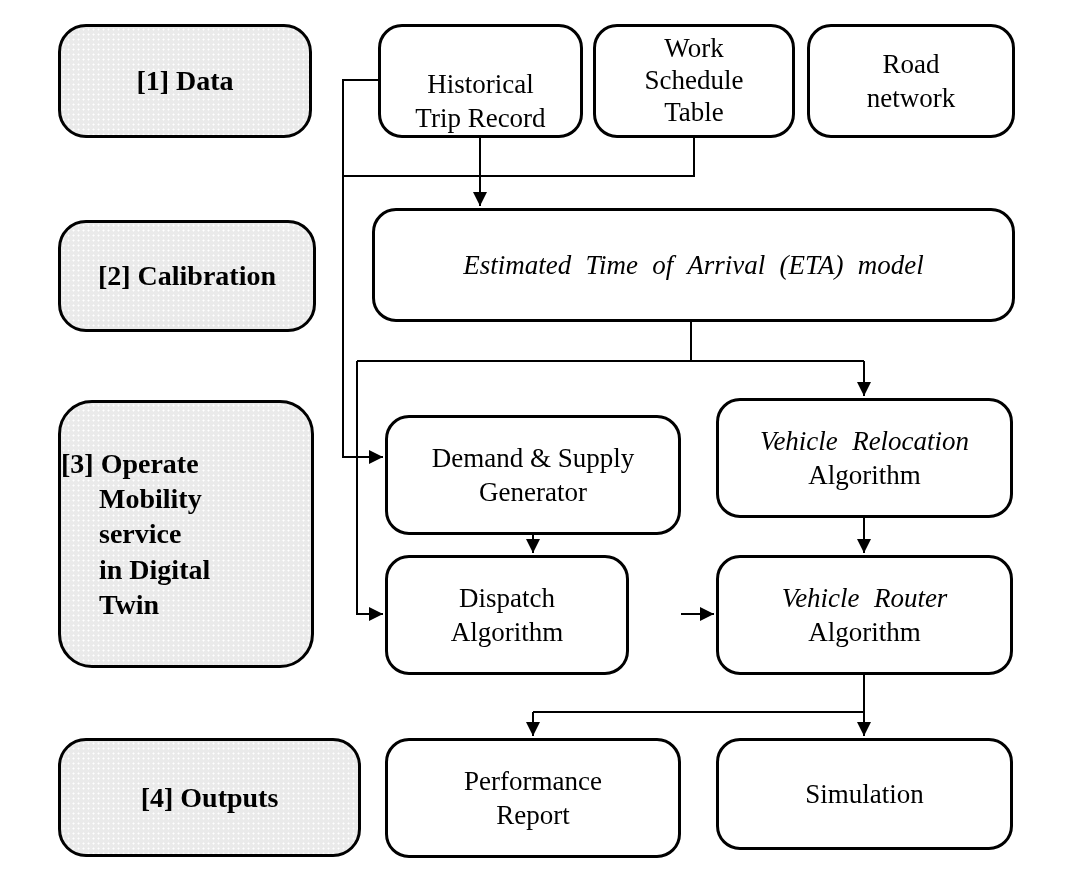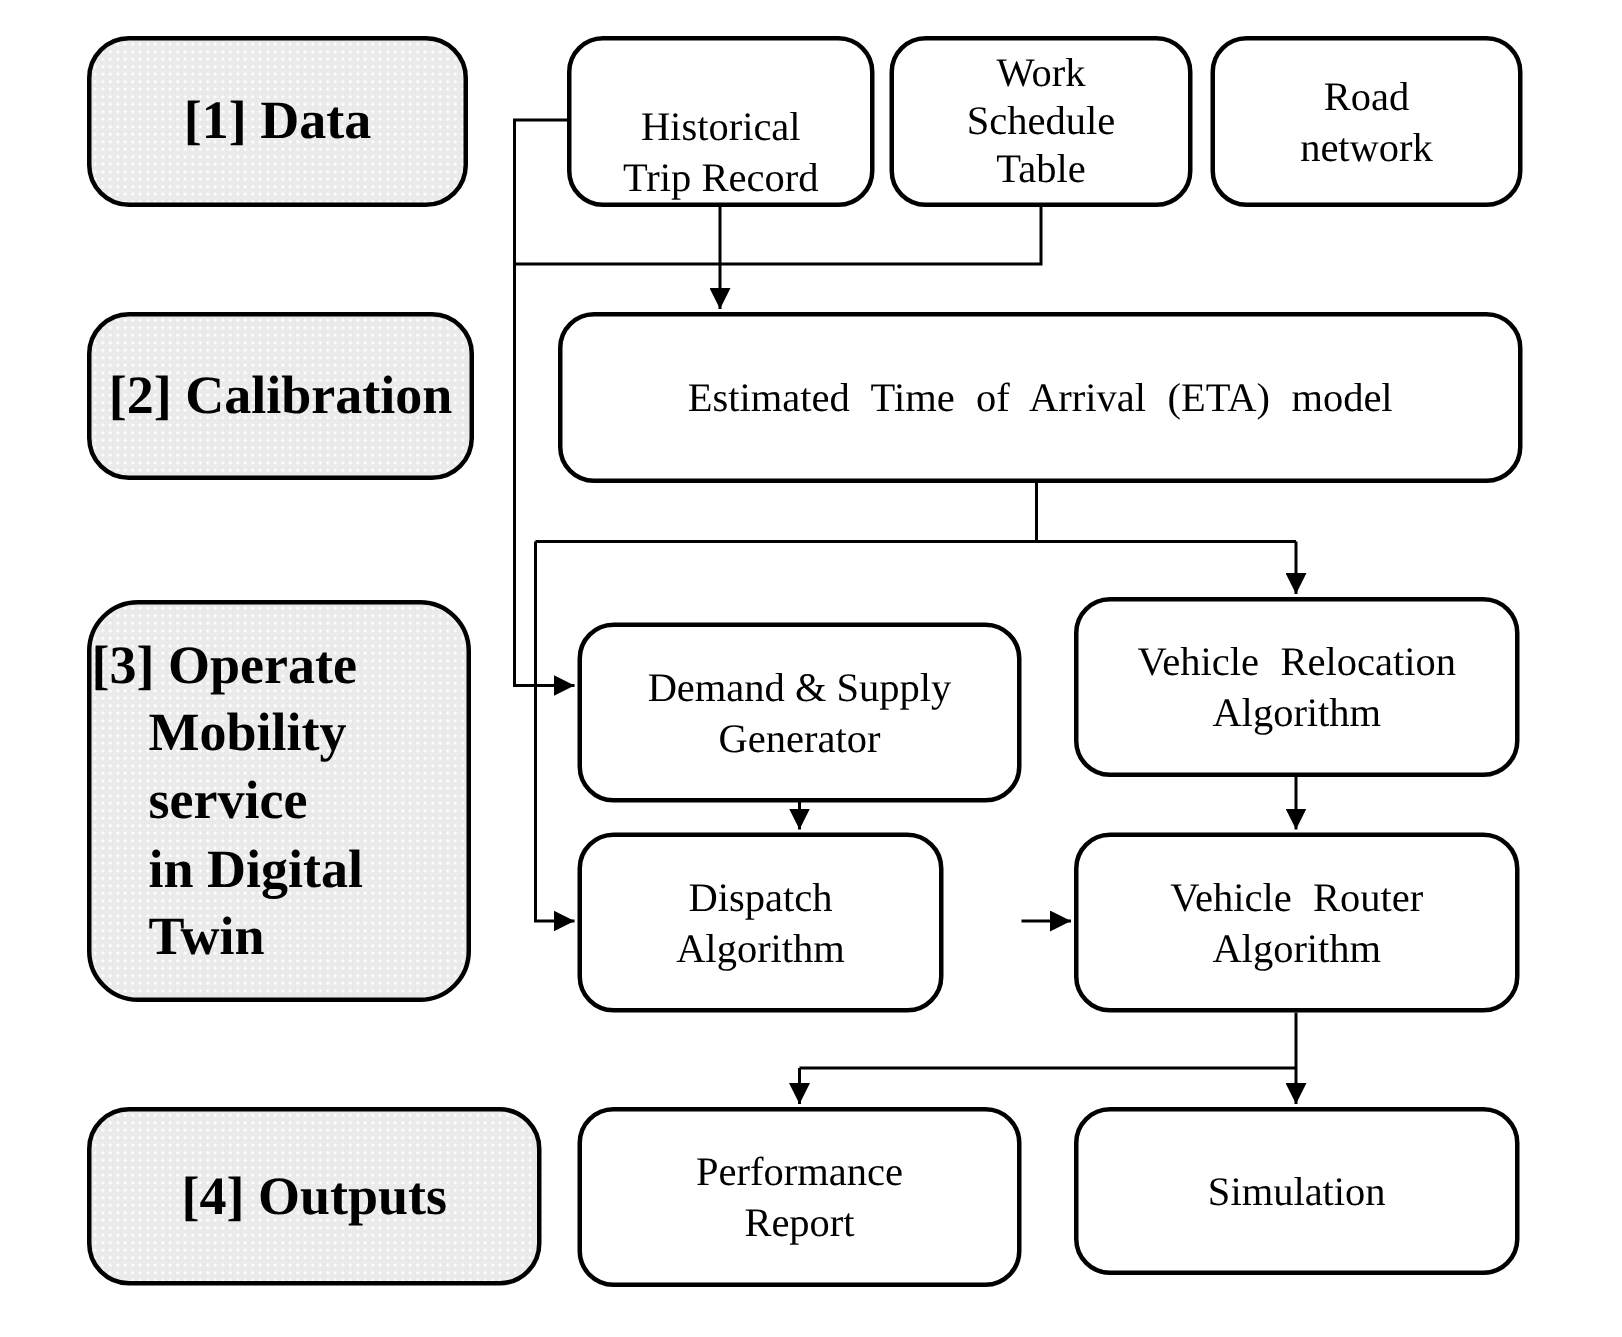--- a/index.html
+++ b/index.html
@@ -22,26 +22,26 @@
     display:flex;flex-direction:column;align-items:center;justify-content:center;
     text-align:center;font-size:27px;line-height:1.26;
   }
   .stage{
     position:absolute;box-sizing:border-box;z-index:2;
     border:3px solid var(--stroke);border-radius:28px;
     background-color:var(--stage-fill);
     background-image:radial-gradient(circle,#ffffff 0.9px,rgba(255,255,255,0) 1.1px);
     background-size:5px 5px;
     display:flex;flex-direction:column;align-items:center;justify-content:center;
-    font-weight:bold;font-size:36px;line-height:1.26;text-align:center;
+    font-weight:bold;font-size:28px;line-height:1.26;text-align:center;
   }
   .stage.hang{align-items:flex-start;text-align:left;border-radius:34px;}
   .stage.hang .cont{padding-left:38px;}
   .line{display:block;}
-  .wide{word-spacing:0.28em;}
+  .wide{word-spacing:0.28em;font-style:italic;}
 </style>
 </head>
 <body>
 
 <div class="canvas">
 
   <svg class="edges" width="1081" height="891" viewBox="0 0 1081 891">
     <defs>
       <marker id="arr" viewBox="0 0 10 10" refX="10" refY="5" markerWidth="7" markerHeight="7" orient="auto">
         <path class="arrowhead" d="M0,0 L10,5 L0,10 Z"></path>
@@ -61,21 +61,21 @@
     <path class="edge" d="M864,675 V712"></path>
     <path class="edge" d="M533,712 H864"></path>
     <path class="edge" d="M533,712 V736" marker-end="url(#arr)"></path>
     <path class="edge" d="M864,712 V736" marker-end="url(#arr)"></path>
   </svg>
 
   <div class="stage" style="left:58px;top:24px;width:254px;height:114px;">
     <span class="line">[1] Data</span>
   </div>
 
-  <div class="stage" style="left:58px;top:208px;width:258px;height:112px;">
+  <div class="stage" style="left:58px;top:220px;width:258px;height:112px;">
     <span class="line">[2] Calibration</span>
   </div>
 
   <div class="stage hang" style="left:58px;top:400px;width:256px;height:268px;">
     <span class="line">[3] Operate</span>
     <span class="line cont">Mobility</span>
     <span class="line cont">service</span>
     <span class="line cont">in Digital</span>
     <span class="line cont">Twin</span>
   </div>

